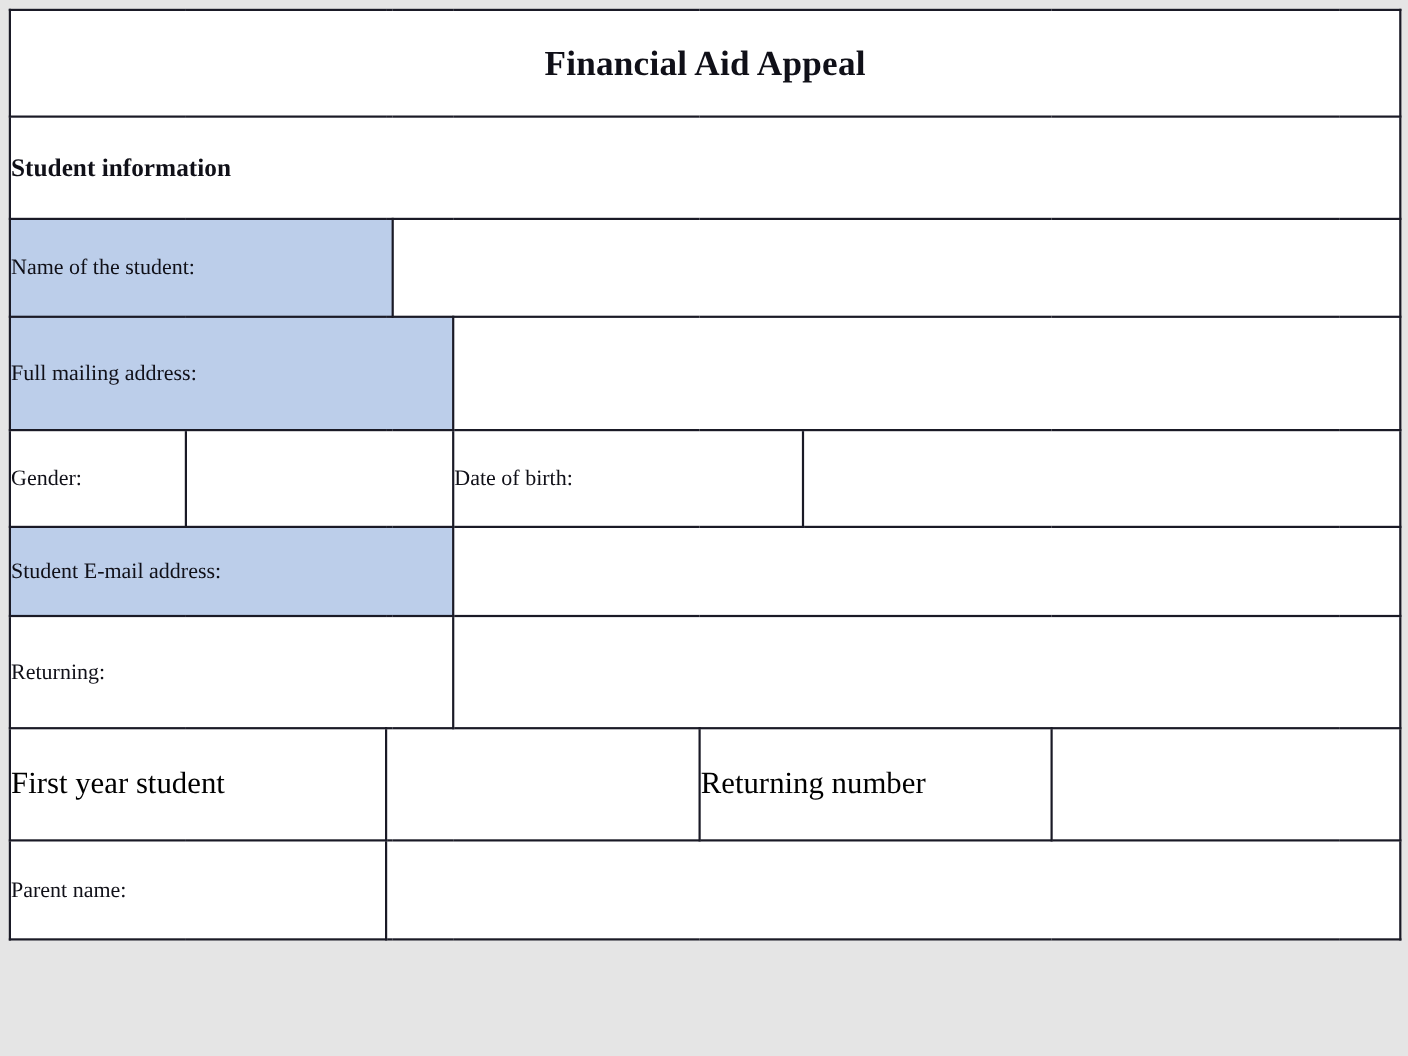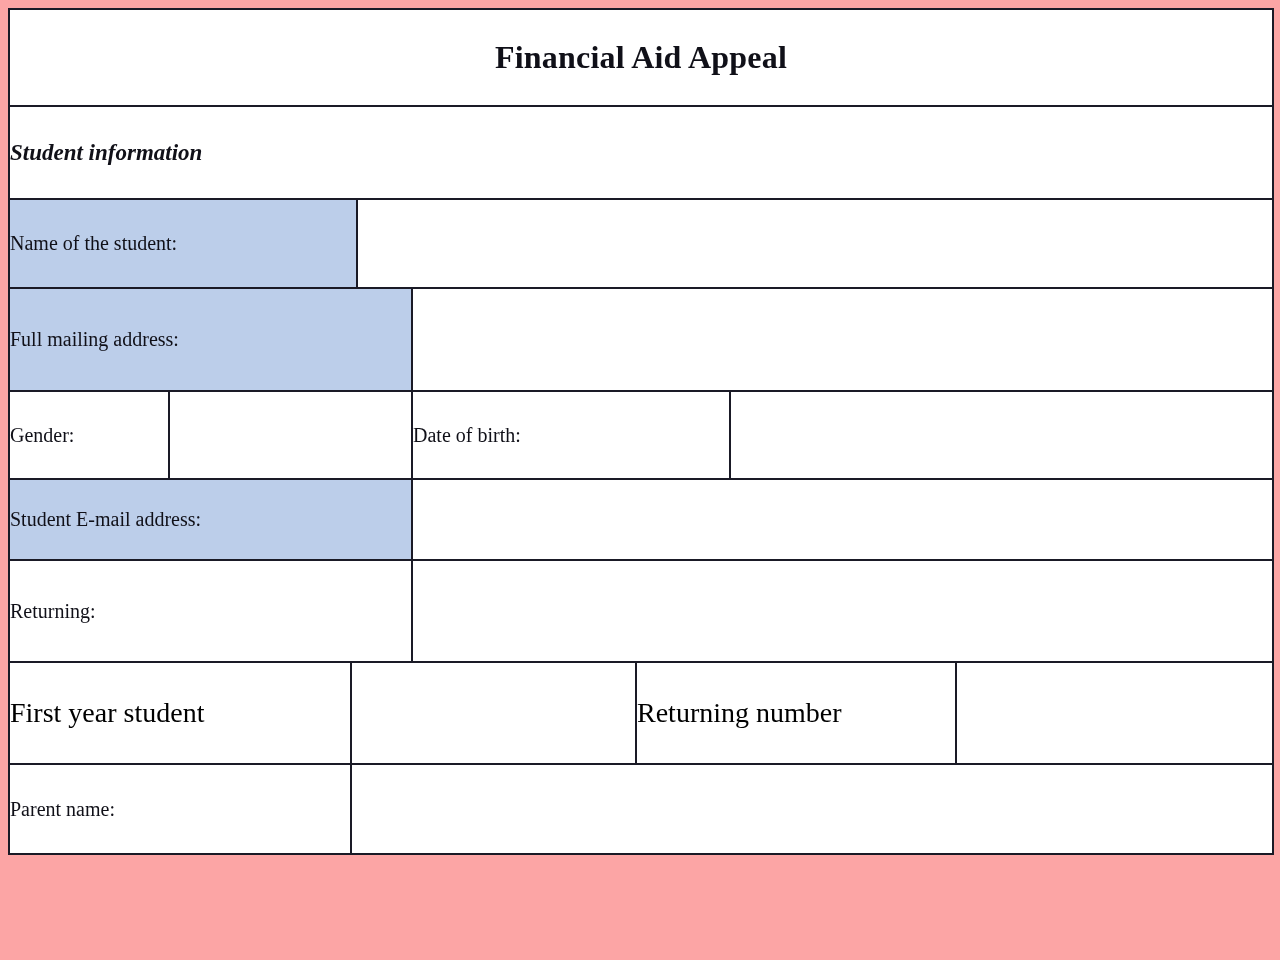--- a/index.html
+++ b/index.html
@@ -12,21 +12,21 @@
   }
   body {
     font-family: "Liberation Serif", "DejaVu Serif", serif;
     color: #000000;
   }
 
   .form-sheet {
     position: relative;
     width: 1280px;
     height: 960px;
-    background: #fca5a5;
+    background: #e5e5e5;
   }
 
   
   .form-table {
     position: absolute;
     left: 8px;
     top: 8px;
     width: 1264px;
     border-collapse: collapse;
     table-layout: fixed;
@@ -55,21 +55,20 @@
   }
 
   
   .section-cell {
     height: 93px;
     padding-left: 26px;
   }
   .section-text {
     font-size: 23px;
     font-weight: bold;
-    font-style: italic;
     color: #101018;
   }
 
   
   .label-cell {
     padding-left: 26px;
     font-size: 20px;
     color: #101018;
     white-space: nowrap;
   }

